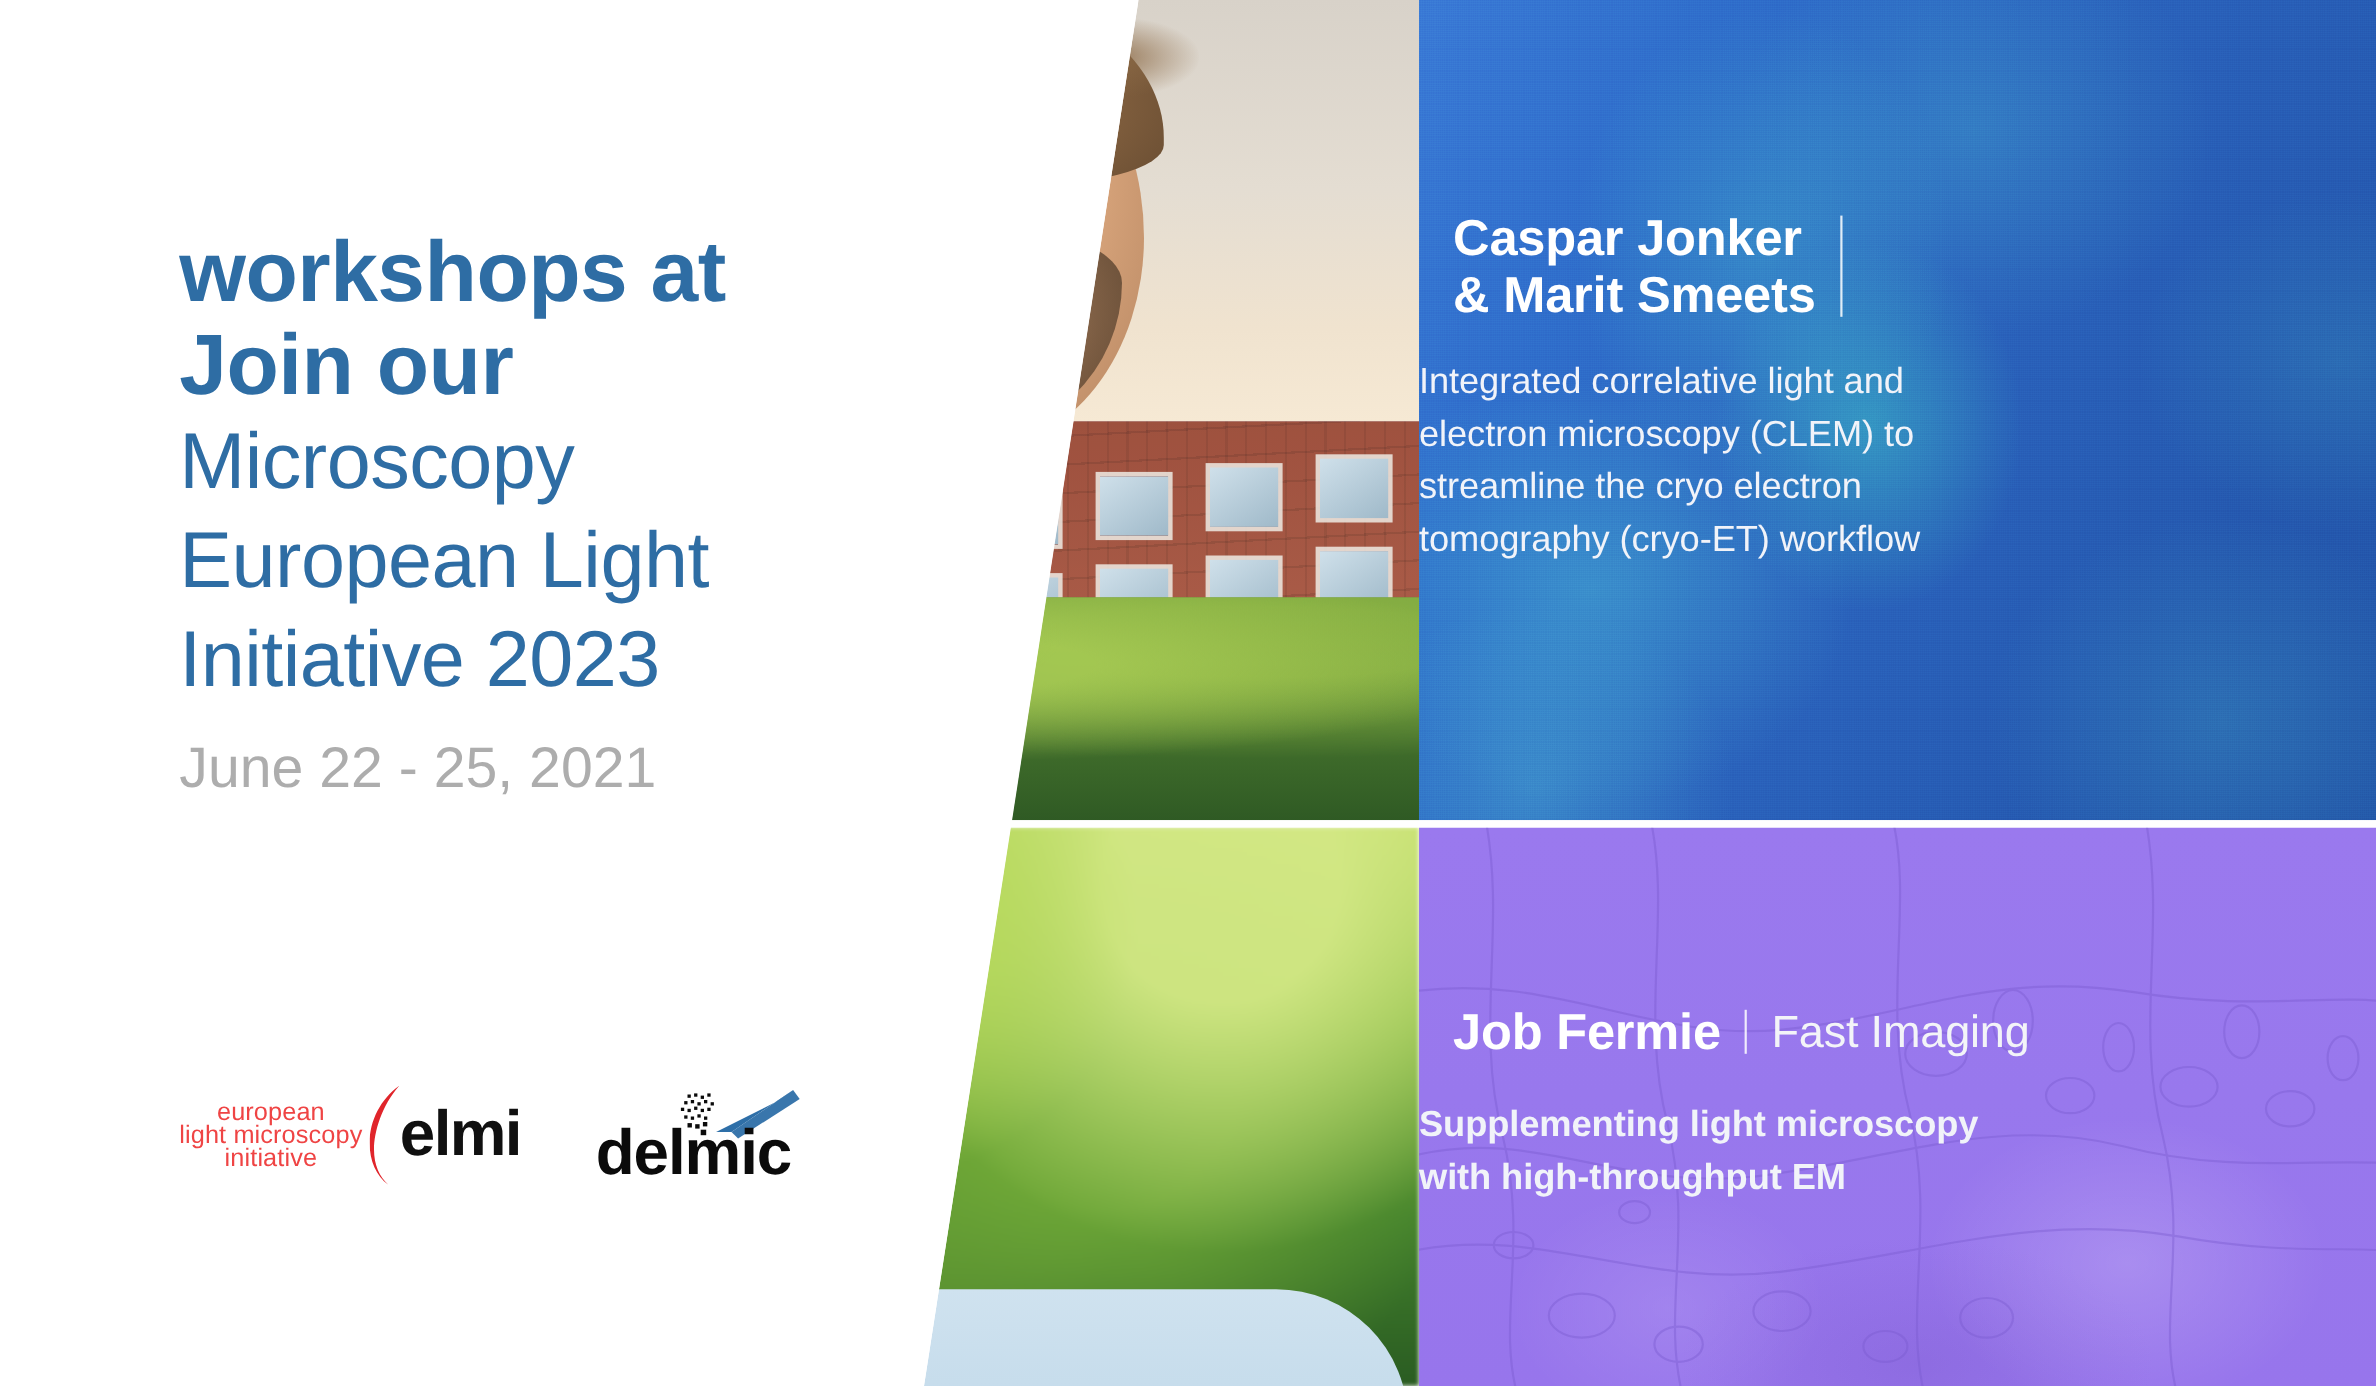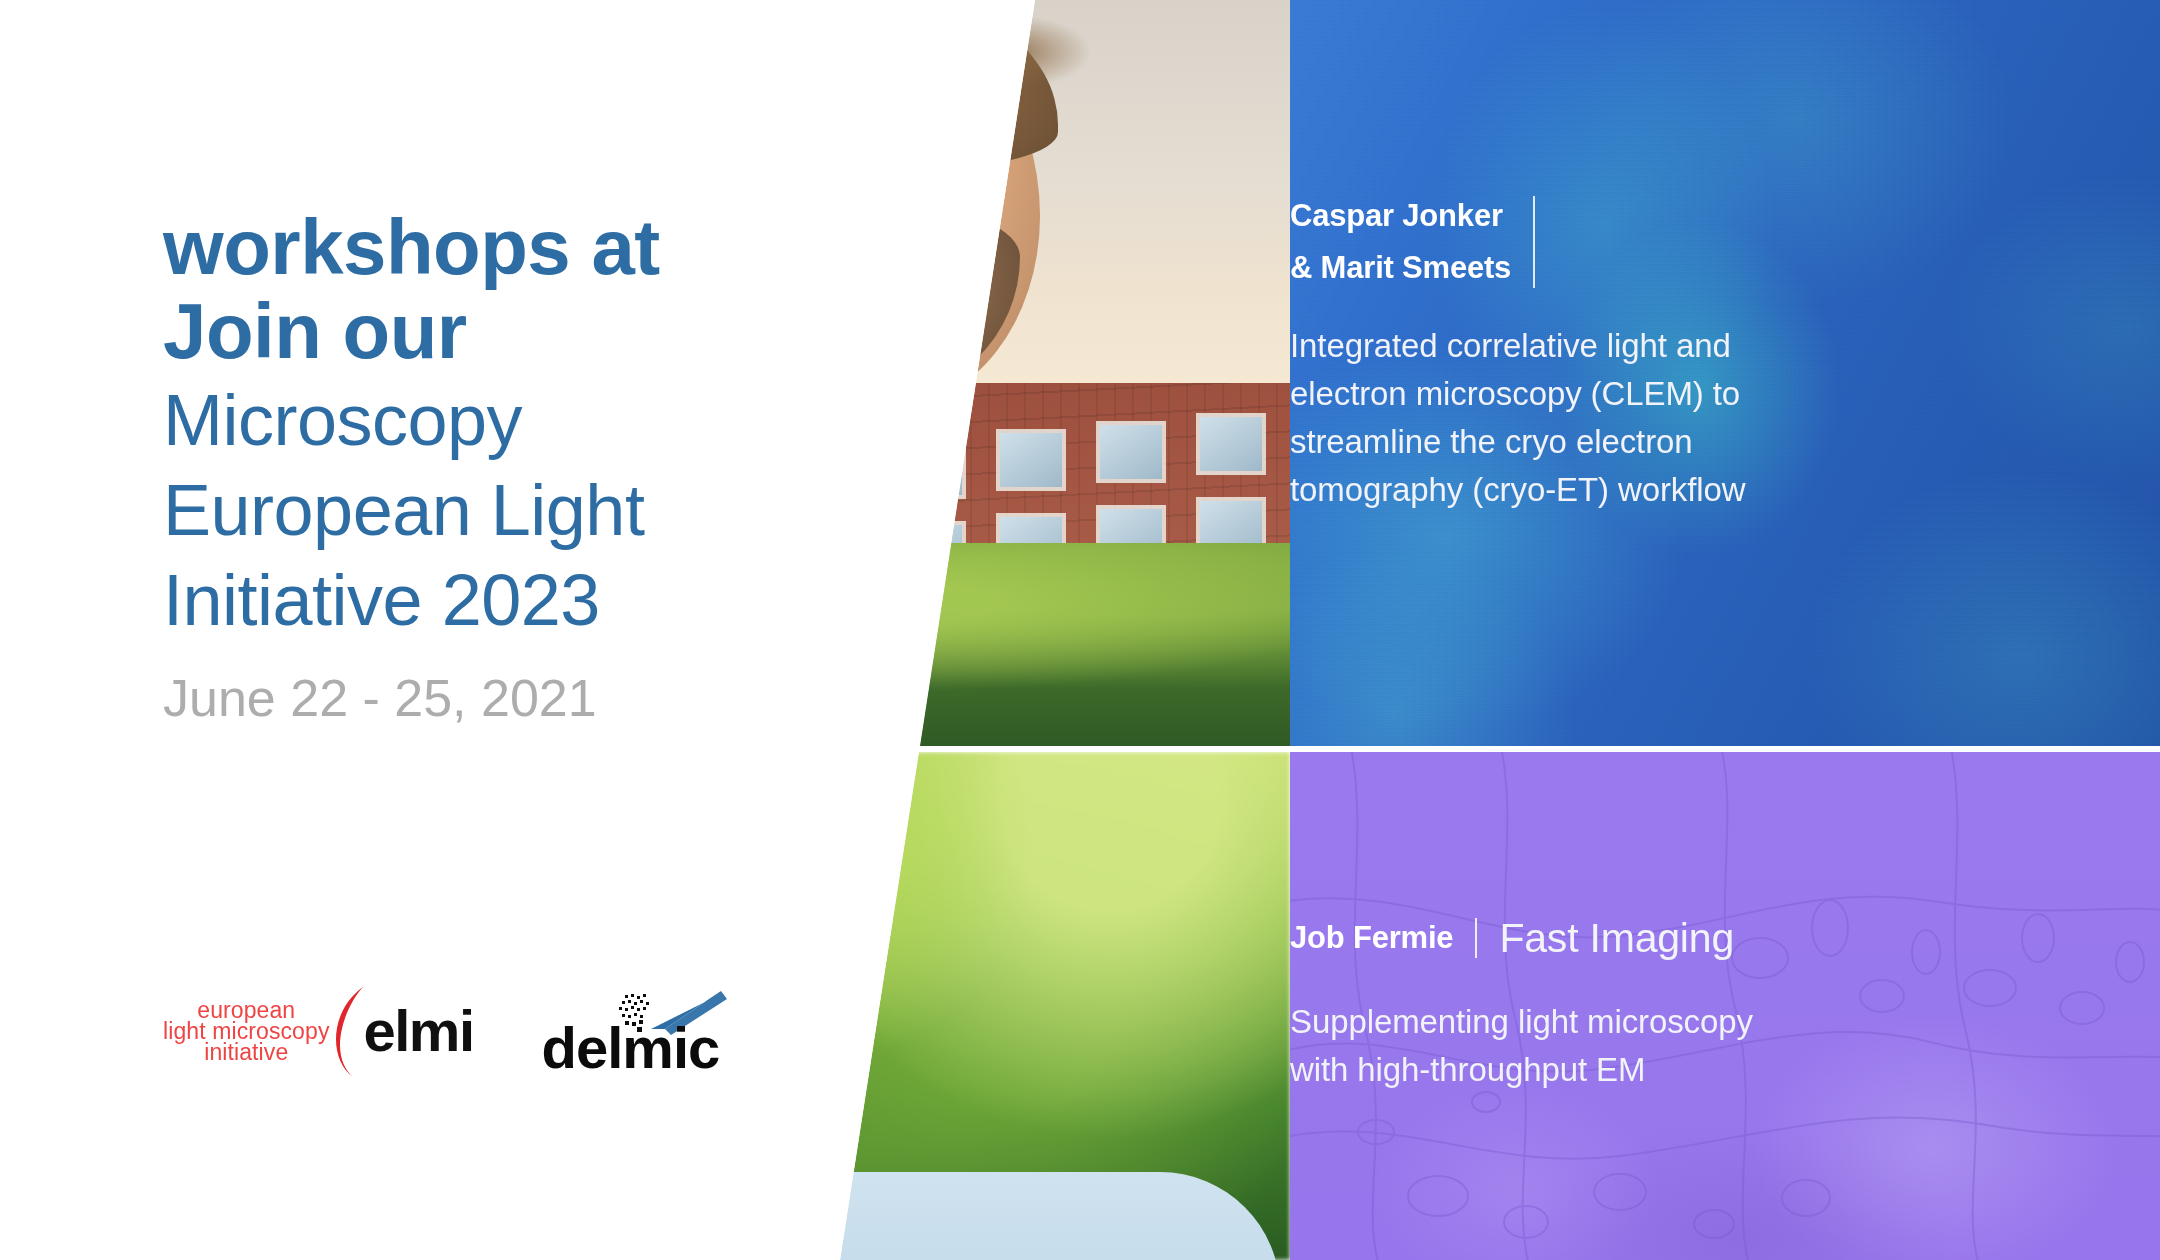--- a/index.html
+++ b/index.html
@@ -484,26 +484,27 @@
     top: 912px;
     width: 740px;
     z-index: 30;
   }
   .speaker-line {
     display: flex;
     align-items: flex-start;
     color: #ffffff;
   }
   .speaker-name {
-    font-size: 31px;
+    font-size: 46px;
     line-height: 52px;
     font-weight: bold;
     letter-spacing: -0.2px;
     white-space: pre-line;
     padding-right: 22px;
+    margin-left: 31px;
   }
   .speaker-divider {
     width: 2px;
     background: rgba(255,255,255,.85);
     flex: none;
     align-self: stretch;
     margin-top: 6px;
     margin-bottom: 6px;
   }
   .speaker-topic {
@@ -517,21 +518,21 @@
   }
   .speaker-desc {
     font-size: 33px;
     line-height: 48px;
     color: #f1f3f9;
     font-weight: normal;
     white-space: pre-line;
     letter-spacing: -0.1px;
   }
   .desc-blue { margin-top: 28px; }
-  .desc-purple { margin-top: 34px; }
+  .desc-purple { margin-top: 34px; font-weight: bold; }
 </style>
 </head>
 <body>
 
 <div class="poster">
 
   <div class="right-stage">
 
     <div class="block-top">
 

